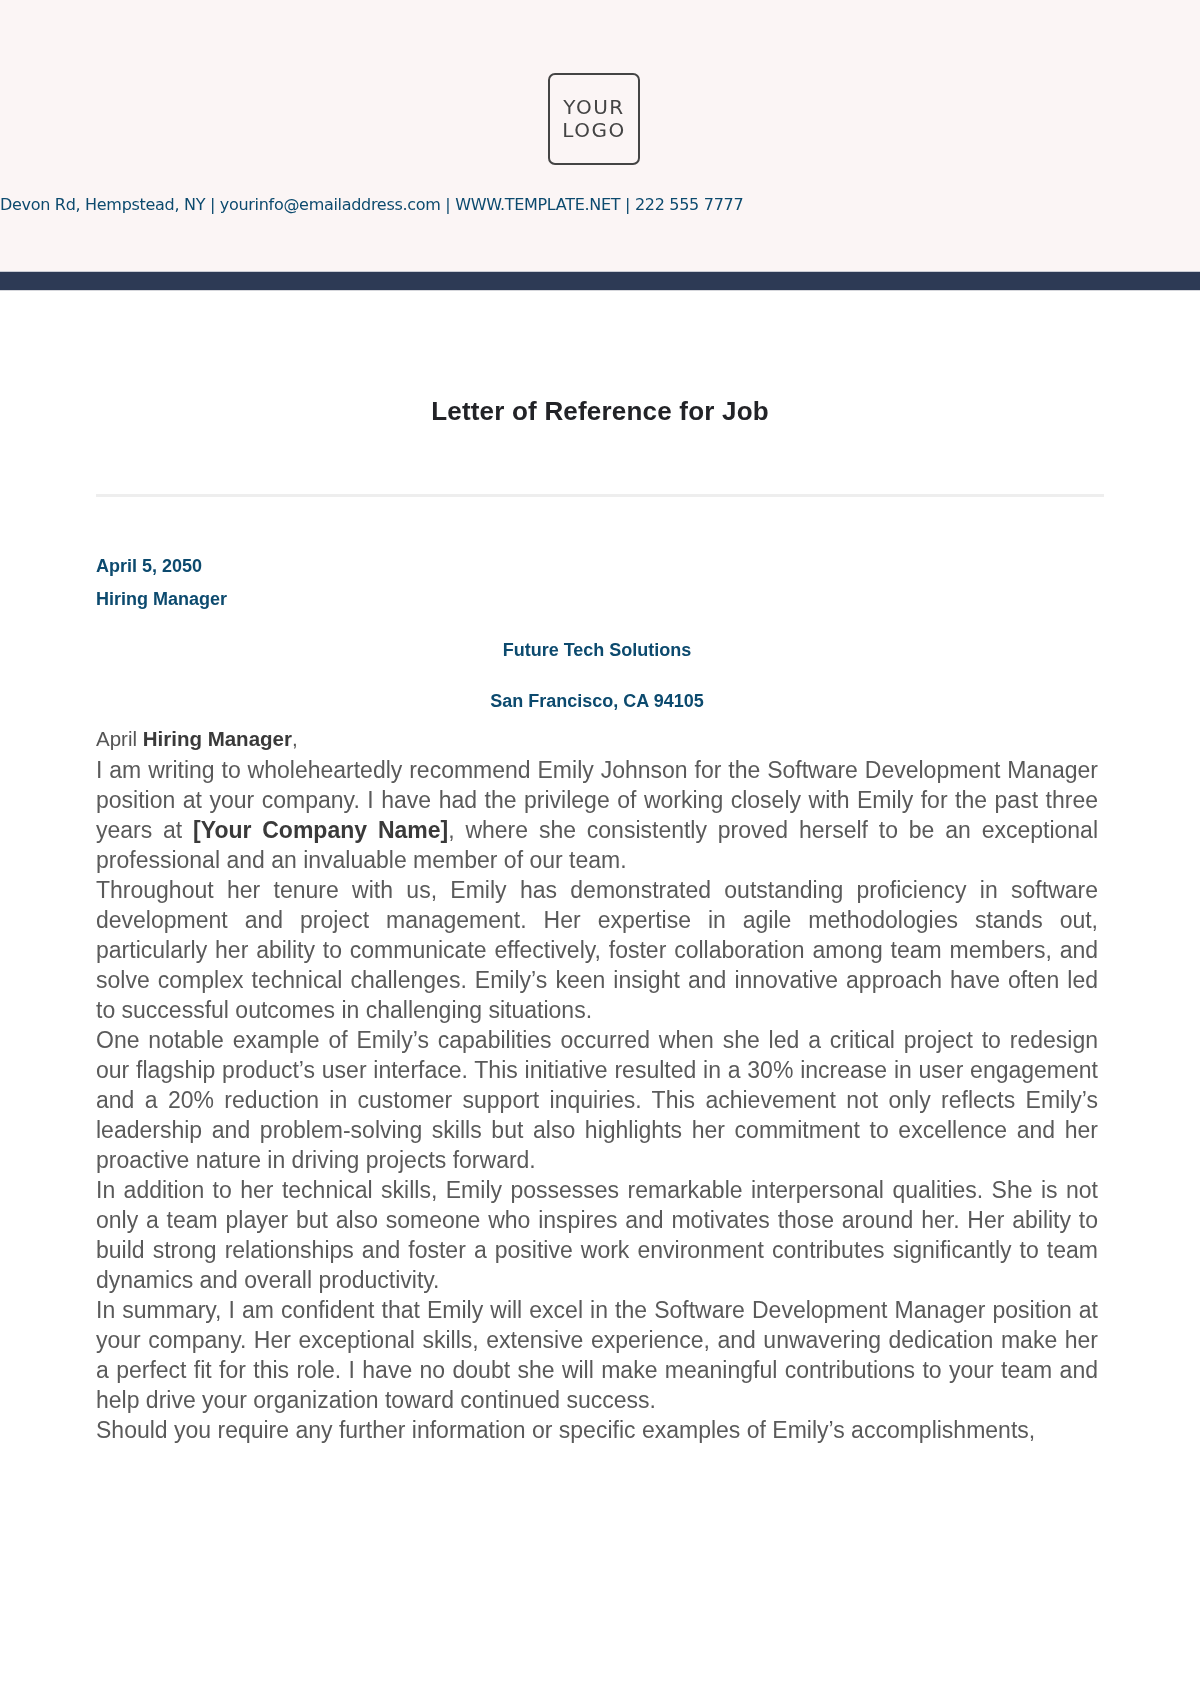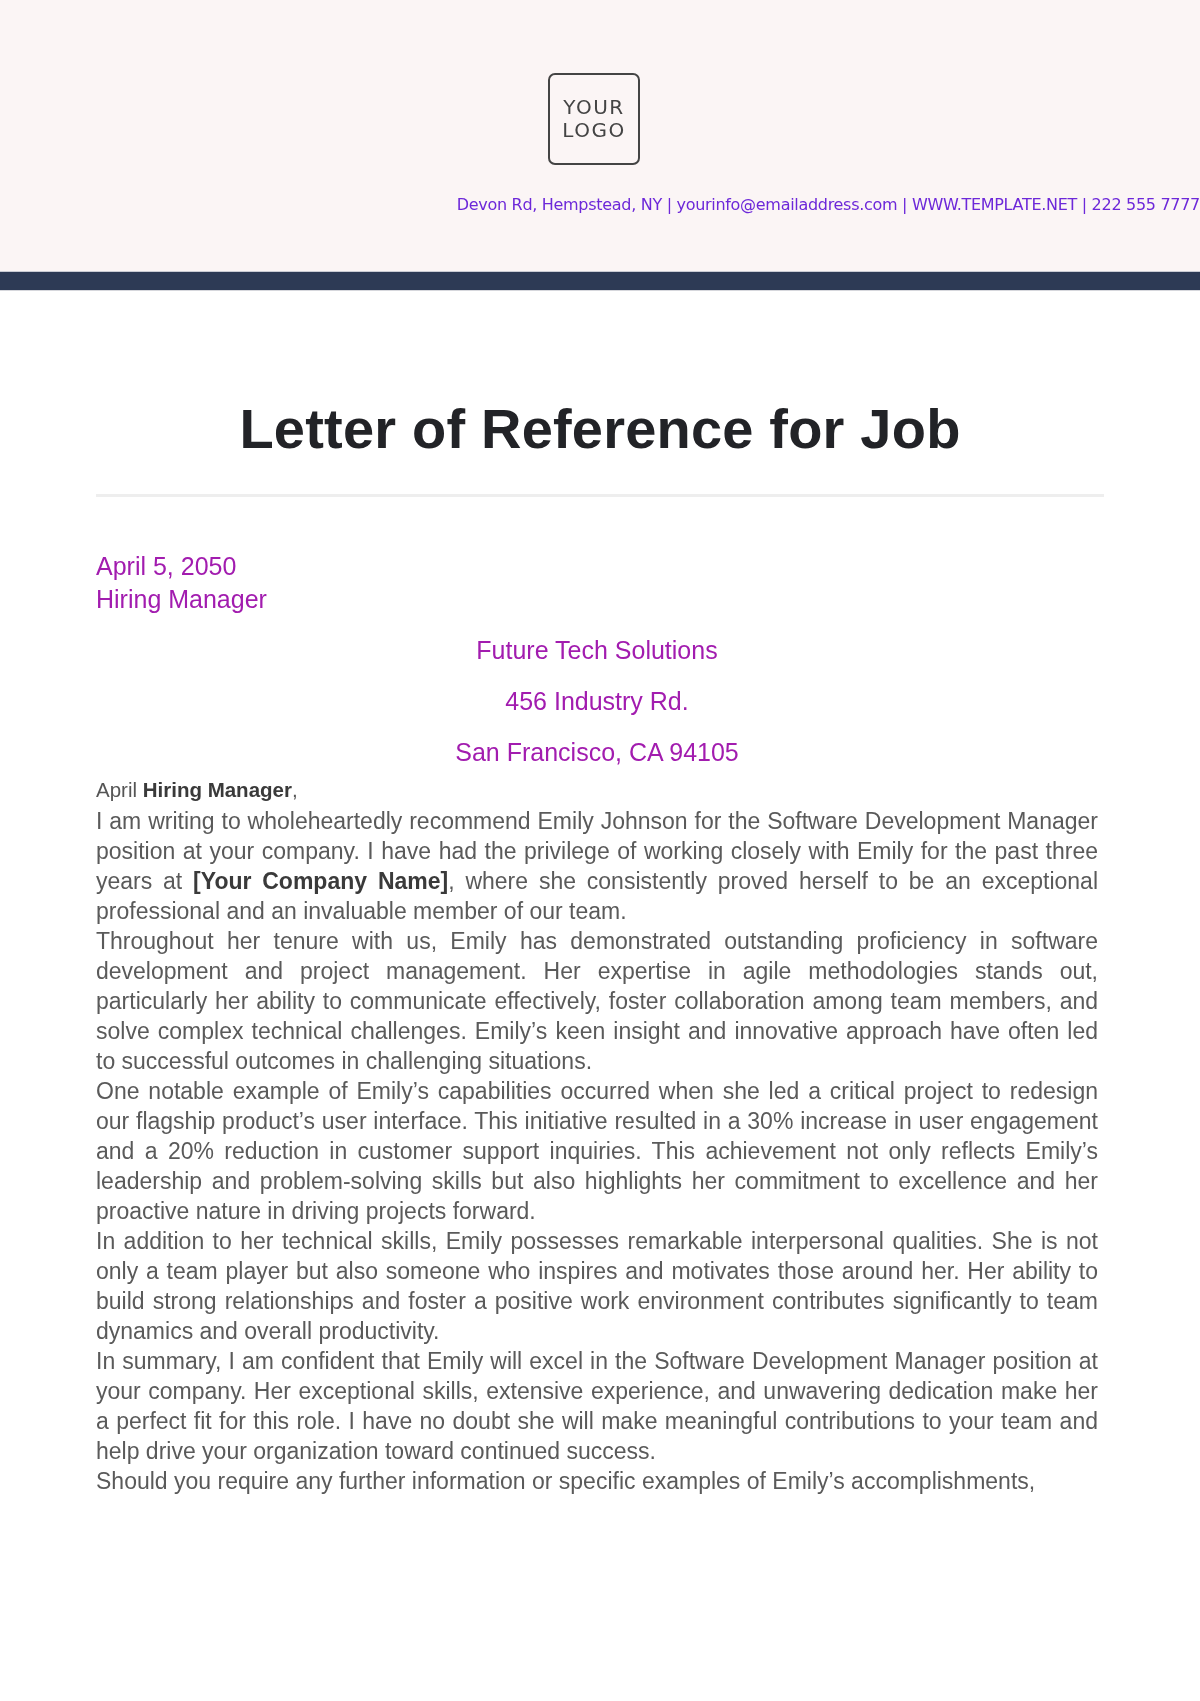--- a/index.html
+++ b/index.html
@@ -43,68 +43,68 @@
       font-size: 20px;
       line-height: 23px;
       letter-spacing: 1.5px;
       text-align: center;
     }
     .contact {
       position: absolute;
       left: 0;
       top: 195px;
       width: 1200px;
-      text-align: right;
+      text-align: left;
       font-family: "DejaVu Sans", "Liberation Sans", sans-serif;
       font-size: 16px;
       letter-spacing: -0.3px;
-      color: #6d28d9;
+      color: #0c4a6e;
     }
     .accent-bar {
       position: absolute;
       left: 0;
       top: 271px;
       width: 1200px;
       height: 20px;
       background: #2d3a55;
       border-top: 1px solid #c9cbd3;
       border-bottom: 1px solid #d6d7dc;
     }
     
     .doc-title {
       position: absolute;
       left: 0;
       top: 396px;
       width: 1200px;
       text-align: center;
       font-family: "Liberation Sans", "DejaVu Sans", sans-serif;
       font-weight: bold;
-      font-size: 56px;
+      font-size: 26px;
       color: #222327;
       letter-spacing: 0.2px;
     }
     .title-divider {
       position: absolute;
       left: 96px;
       top: 494px;
       width: 1008px;
       height: 3px;
       background: #eeeeee;
     }
     
     .content {
       position: absolute;
       left: 96px;
       top: 550px;
       width: 1002px;
     }
     .addr-line {
-      font-weight: normal;
-      font-size: 25px;
-      color: #a21caf;
+      font-weight: bold;
+      font-size: 18px;
+      color: #0c4a6e;
       line-height: 33px;
     }
     .addr-gap { margin-top: 18px; text-align: center; }
     .salutation {
       font-size: 20.5px;
       line-height: 33px;
       color: #555555;
       margin-top: 4px;
     }
     .salutation b { color: #3a3a3a; }
@@ -133,21 +133,20 @@
 
   <div class="accent-bar"></div>
 
   <h1 class="doc-title">Letter of Reference for Job</h1>
   <div class="title-divider"></div>
 
   <div class="content">
     <div class="addr-line">April 5, 2050</div>
     <div class="addr-line">Hiring Manager</div>
     <div class="addr-line addr-gap">Future Tech Solutions</div>
-    <div class="addr-line addr-gap">456 Industry Rd.</div>
     <div class="addr-line addr-gap">San Francisco, CA 94105</div>
 
     <div class="salutation"><span>April </span><b>Hiring Manager</b><span>,</span></div>
 
     <p class="para"><span>I am writing to wholeheartedly recommend Emily Johnson for the Software Development Manager position at your company. I have had the privilege of working closely with Emily for the past three years at </span><b>[Your Company Name]</b><span>, where she consistently proved herself to be an exceptional professional and an invaluable member of our team.</span></p>
 
     <p class="para">Throughout her tenure with us, Emily has demonstrated outstanding proficiency in software development and project management. Her expertise in agile methodologies stands out, particularly her ability to communicate effectively, foster collaboration among team members, and solve complex technical challenges. Emily’s keen insight and innovative approach have often led to successful outcomes in challenging situations.</p>
     <p class="para">One notable example of Emily’s capabilities occurred when she led a critical project to redesign our flagship product’s user interface. This initiative resulted in a 30% increase in user engagement and a 20% reduction in customer support inquiries. This achievement not only reflects Emily’s leadership and problem-solving skills but also highlights her commitment to excellence and her proactive nature in driving projects forward.</p>
     <p class="para">In addition to her technical skills, Emily possesses remarkable interpersonal qualities. She is not only a team player but also someone who inspires and motivates those around her. Her ability to build strong relationships and foster a positive work environment contributes significantly to team dynamics and overall productivity.</p>
     <p class="para">In summary, I am confident that Emily will excel in the Software Development Manager position at your company. Her exceptional skills, extensive experience, and unwavering dedication make her a perfect fit for this role. I have no doubt she will make meaningful contributions to your team and help drive your organization toward continued success.</p>

